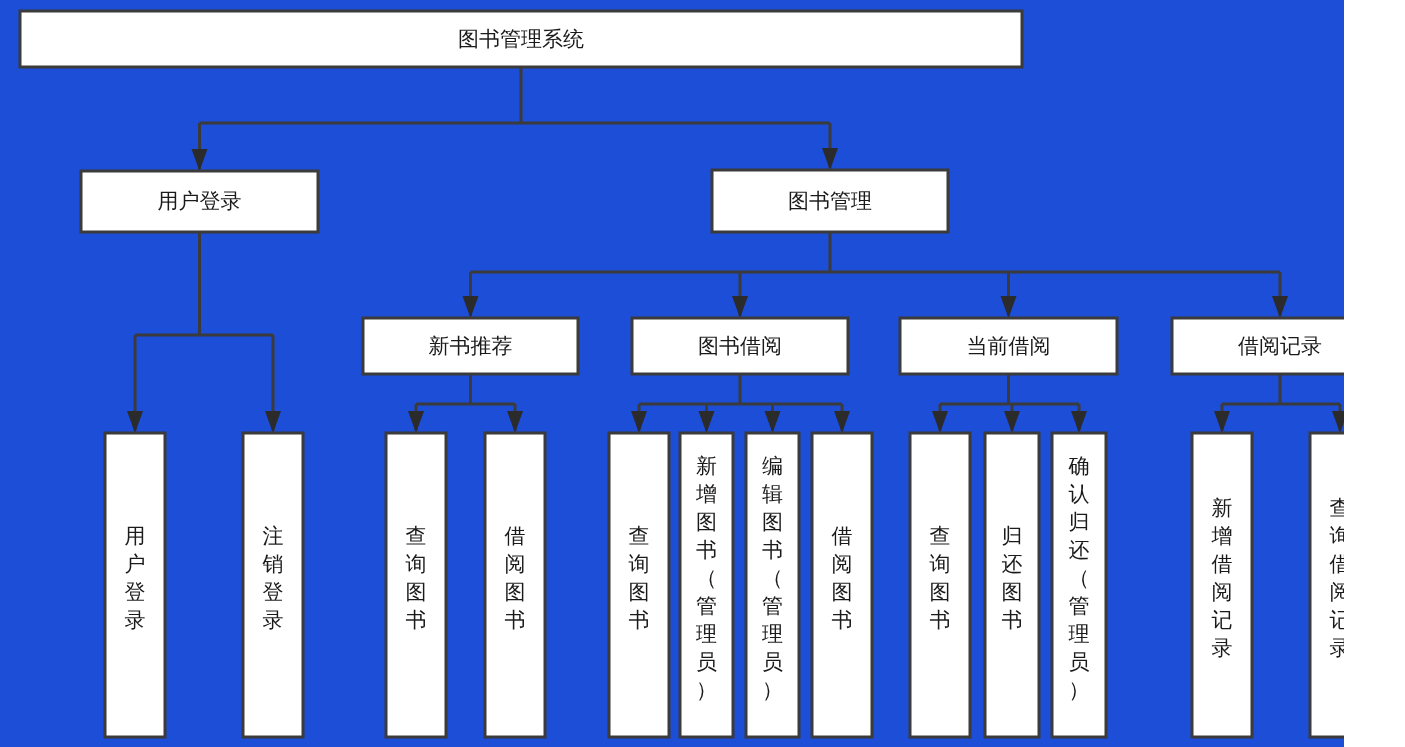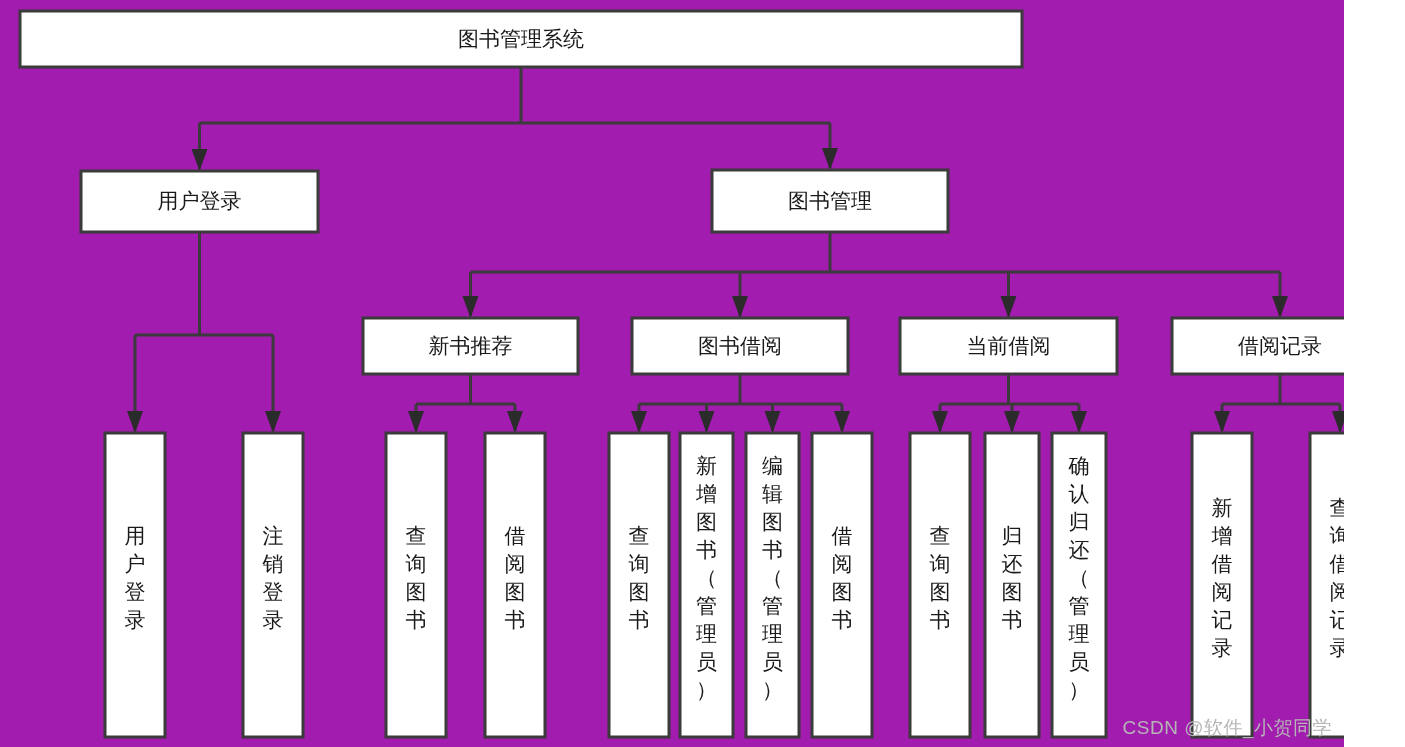--- a/index.html
+++ b/index.html
@@ -8,21 +8,21 @@
     padding: 0;
     background: #ffffff;
   }
   body {
     font-family: "Liberation Sans", "DejaVu Sans", sans-serif;
   }
   #diagram-root {
     position: relative;
     width: 1344px;
     height: 747px;
-    background: #a21caf;
+    background: #1d4ed8;
     overflow: hidden;
   }
   svg#tree-svg {
     position: absolute;
     left: 0;
     top: 0;
     width: 1405px;
     height: 747px;
   }
   .node-box {
@@ -202,15 +202,14 @@
           <rect x="1192" y="433" width="60" height="304" class="node-box"></rect>
           <text x="1222" class="node-label-v"><tspan x="1222" y="515">新</tspan><tspan x="1222" y="543">增</tspan><tspan x="1222" y="571">借</tspan><tspan x="1222" y="599">阅</tspan><tspan x="1222" y="627">记</tspan><tspan x="1222" y="655">录</tspan></text>
         </g>
         <g>
           <rect x="1310" y="433" width="60" height="304" class="node-box"></rect>
           <text x="1340" class="node-label-v"><tspan x="1340" y="515">查</tspan><tspan x="1340" y="543">询</tspan><tspan x="1340" y="571">借</tspan><tspan x="1340" y="599">阅</tspan><tspan x="1340" y="627">记</tspan><tspan x="1340" y="655">录</tspan></text>
         </g>
       </g>
   </svg>
 
-  <div class="watermark-text">CSDN @软件_小贺同学</div>
 
 </div>
 
 </body></html>

